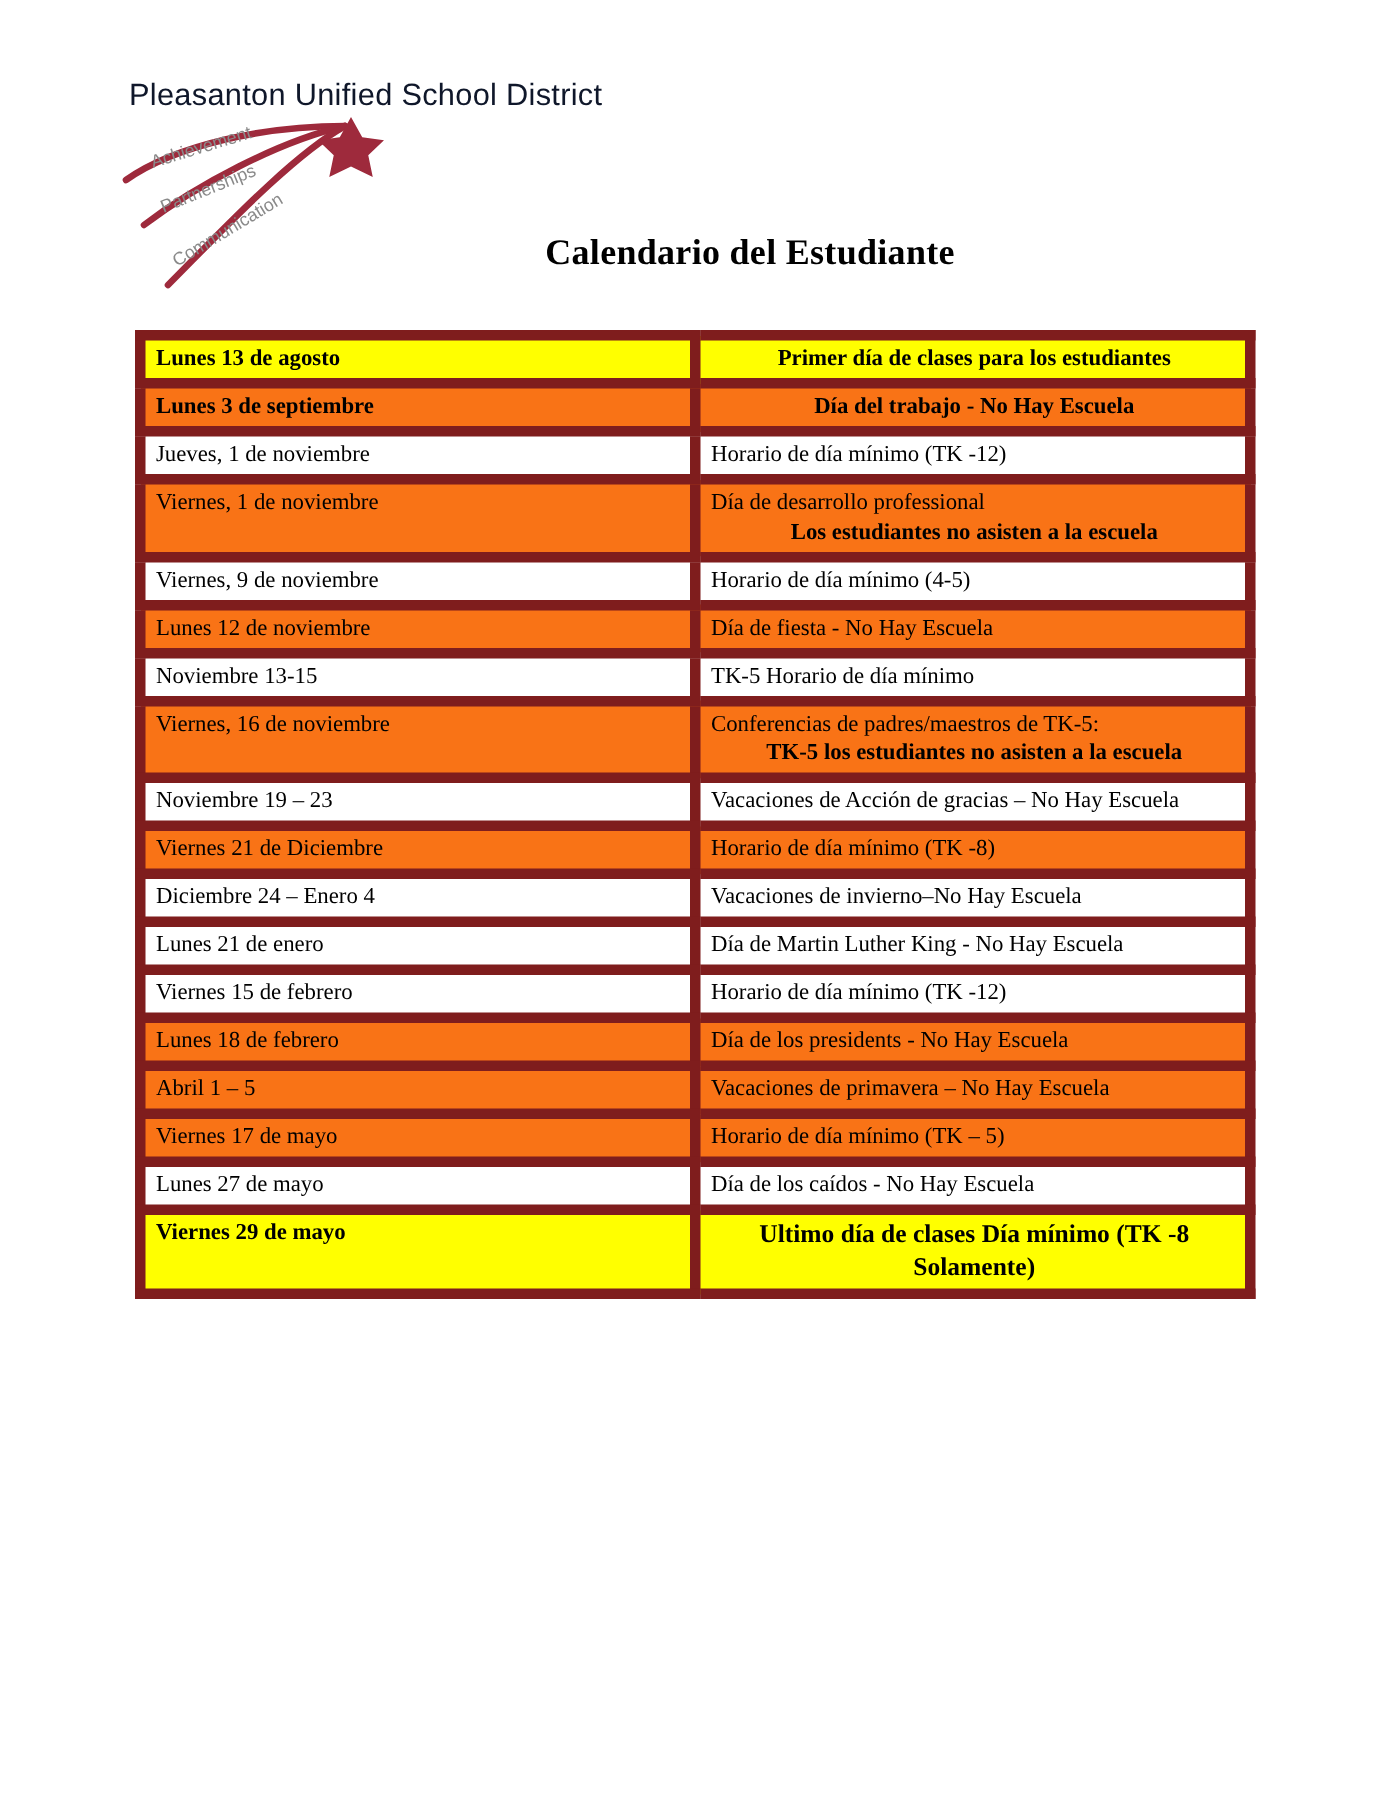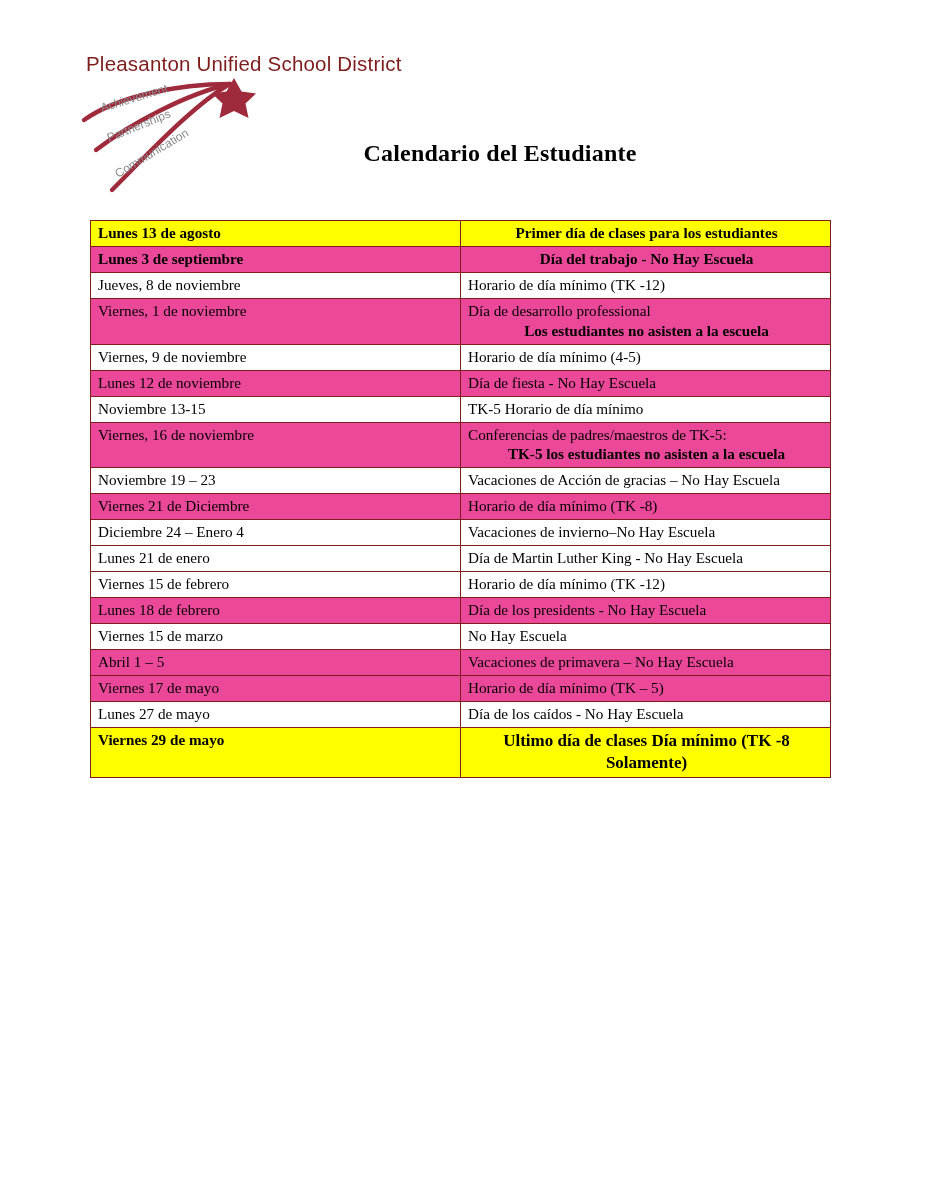--- a/index.html
+++ b/index.html
@@ -19,21 +19,21 @@
   
   #header { position: absolute; left: 0; top: 0; width: 927px; height: 215px; }
 
   #district-name {
     position: absolute;
     left: 86px;
     top: 52px;
     font-family: "Liberation Sans", "DejaVu Sans", sans-serif;
     font-size: 20.5px;
     letter-spacing: 0.2px;
-    color: #7f1d1d;
+    color: #0f172a;
     white-space: nowrap;
   }
 
   #logo-mark {
     position: absolute;
     left: 78px;
     top: 78px;
     width: 185px;
     height: 118px;
   }
@@ -43,45 +43,45 @@
     position: absolute;
     left: 200px;
     top: 138px;
     width: 600px;
     text-align: center;
     font-size: 24px;
     font-weight: bold;
     line-height: 1.28;
     letter-spacing: 0.2px;
   }
-  #title-block .tline { display: block; }
+  #title-block .tline { display: block; margin-top: 16px; }
 
   
   #calendar-table {
     position: absolute;
     left: 90px;
     top: 220px;
     width: 740px;
     border-collapse: collapse;
     table-layout: fixed;
     font-size: 15.2px;
   }
   #calendar-table col.c-date { width: 370px; }
   #calendar-table col.c-desc { width: 370px; }
 
   #calendar-table td {
-    border: 1px solid #7f1d1d;
+    border: 7px solid #7f1d1d;
     padding: 2px 5px 3px 7px;
     vertical-align: top;
     line-height: 1.30;
     height: 20px;
   }
 
   tr.row-yellow td { background: #ffff00; }
-  tr.row-gray   td { background: #ec4899; }
+  tr.row-gray   td { background: #f97316; }
   tr.row-white  td { background: #ffffff; }
 
   td.bold, .bold { font-weight: bold; }
   td .ln { display: block; }
   td .ln.b { font-weight: bold; text-align: center; }
   td.small { font-size: 17px; font-weight: bold; padding-top: 4px; }
   tr.tall-3 td { height: 68px; }
 </style>
 </head>
 <body>
@@ -124,21 +124,21 @@
           <span class="ln b">Primer día de clases para los estudiantes</span>
         </td>
       </tr>
       <tr class="row-gray">
         <td class="bold">Lunes 3 de septiembre</td>
         <td>
           <span class="ln b">Día del trabajo - No Hay Escuela</span>
         </td>
       </tr>
       <tr class="row-white">
-        <td>Jueves, 8 de noviembre</td>
+        <td>Jueves, 1 de noviembre</td>
         <td>
           <span class="ln">Horario de día mínimo (TK -12)</span>
         </td>
       </tr>
       <tr class="row-gray tall-3">
         <td>Viernes, 1 de noviembre</td>
         <td>
           <span class="ln">Día de desarrollo professional</span>
           <span class="ln b">Los estudiantes no asisten a la escuela</span>
         </td>
@@ -195,26 +195,20 @@
       <tr class="row-white">
         <td>Viernes 15 de febrero</td>
         <td>
           <span class="ln">Horario de día mínimo (TK -12)</span>
         </td>
       </tr>
       <tr class="row-gray">
         <td>Lunes 18 de febrero</td>
         <td>
           <span class="ln">Día de los presidents - No Hay Escuela</span>
-        </td>
-      </tr>
-      <tr class="row-white">
-        <td>Viernes 15 de marzo</td>
-        <td>
-          <span class="ln">No Hay Escuela</span>
         </td>
       </tr>
       <tr class="row-gray">
         <td>Abril 1 – 5</td>
         <td>
           <span class="ln">Vacaciones de primavera – No Hay Escuela</span>
         </td>
       </tr>
       <tr class="row-gray">
         <td>Viernes 17 de mayo</td>

